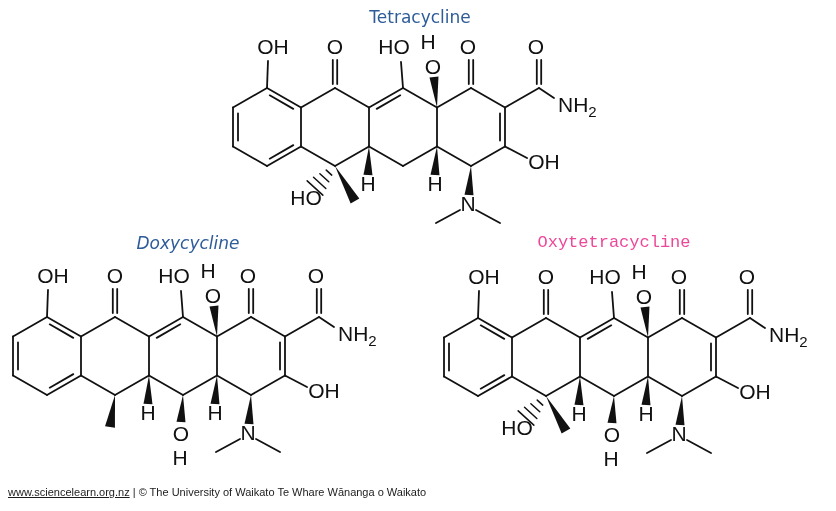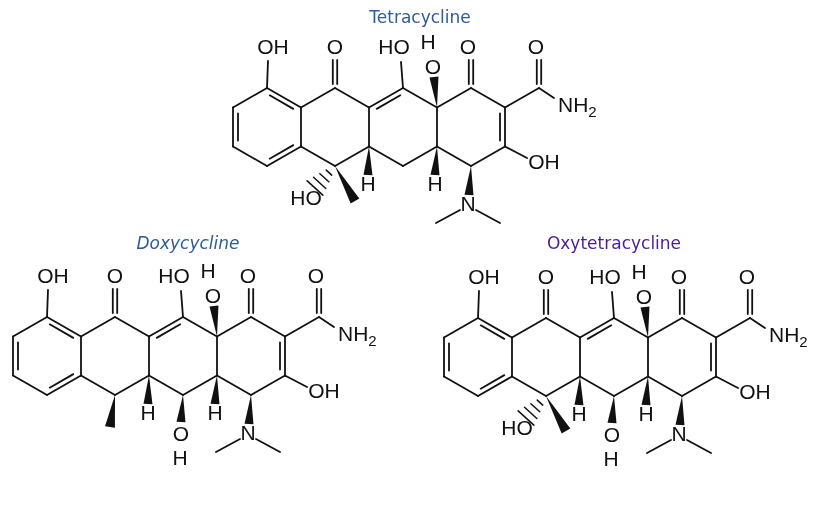--- a/index.html
+++ b/index.html
@@ -33,21 +33,21 @@
 </style>
 </head>
 <body>
 
 <div class="stage">
 
   <div class="mol-title" style="left: 420px; top: 7px; color: rgb(46, 92, 153);">Tetracycline</div>
 
   <div class="mol-title" style="left: 188px; top: 233px; color: rgb(46, 92, 153); font-style: italic;">Doxycycline</div>
 
-  <div class="mol-title" style="left: 614px; top: 233px; color: #4c1d95;">Oxytetracycline</div>
+  <div class="mol-title" style="left: 614px; top: 233px; color: #ec4899; font-family: Liberation Mono, monospace;">Oxytetracycline</div>
 
   <svg id="structure-canvas" width="836" height="511" viewBox="0 0 836 511">
       <g transform="translate(267,88)">
         <line x1="0" y1="0" x2="-34" y2="19.5" stroke="#111111" stroke-width="1.8" stroke-linecap="round"></line>
         <line x1="-34" y1="19.5" x2="-34" y2="58.5" stroke="#111111" stroke-width="1.8" stroke-linecap="round"></line>
         <line x1="-29" y1="25.5" x2="-29" y2="52.5" stroke="#111111" stroke-width="1.8" stroke-linecap="round"></line>
         <line x1="-34" y1="58.5" x2="0" y2="78" stroke="#111111" stroke-width="1.8" stroke-linecap="round"></line>
         <line x1="0" y1="78" x2="34" y2="58.5" stroke="#111111" stroke-width="1.8" stroke-linecap="round"></line>
         <line x1="2.7171815675948974" y1="70.67764216056585" x2="26.30769725230177" y2="57.147787576689865" stroke="#111111" stroke-width="1.8" stroke-linecap="round"></line>
         <line x1="34" y1="58.5" x2="34" y2="19.5" stroke="#111111" stroke-width="1.8" stroke-linecap="round"></line>
@@ -228,14 +228,15 @@
         <text x="201" y="-34" text-anchor="middle" font-size="21">O</text>
         <text x="269" y="-34" text-anchor="middle" font-size="21">O</text>
         <text x="277" y="81" text-anchor="middle" font-size="21">OH</text>
         <text x="101" y="103" text-anchor="middle" font-size="21">H</text>
         <text x="168" y="103" text-anchor="middle" font-size="21">H</text>
         <text x="201" y="123" text-anchor="middle" font-size="21">N</text>
         <text x="291" y="24" text-anchor="start" font-size="21"><tspan>NH</tspan><tspan font-size="15" dy="5">2</tspan></text>
       </g>
     </svg>
 
+  <div class="footer"><span class="link">www.sciencelearn.org.nz</span> <span>|</span> <span>© The University of Waikato Te Whare Wānanga o Waikato</span></div>
 
 </div>
 
 </body></html>

